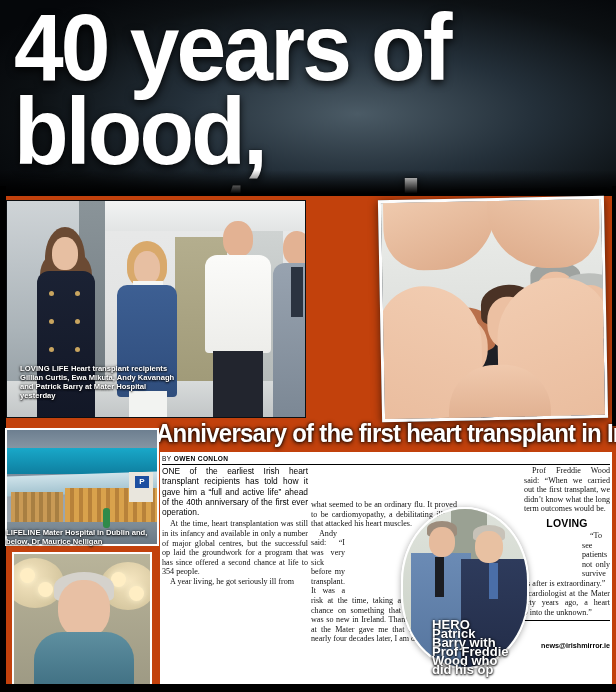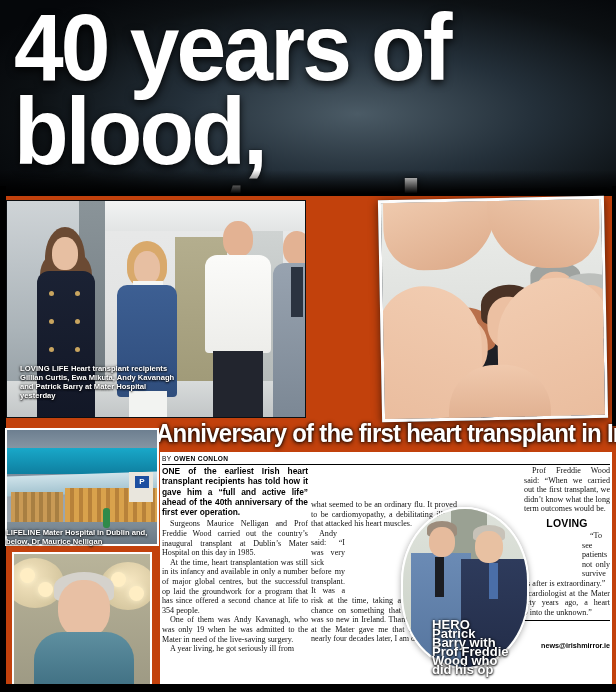--- a/index.html
+++ b/index.html
@@ -205,21 +205,21 @@
   .rule { height:1px; background:#000; margin:2px 2px 0 2px; }
 
   .cols { position:absolute; left:0; top:14px; width:452px; height:218px; }
   .col { position:absolute; top:0; width:146px; }
   .col1{ left:2px; }
   .col2{ left:151px;margin-top:34px; }
   .col3{ left:300px; width:150px; }
 
   .standfirst {
     font-family:"Liberation Sans", sans-serif;
-    font-weight:bold;
+    font-weight:normal;
     font-size:8.4px;
     line-height:10.3px;
     text-align:justify;
     color:#000;
     margin-bottom:2px;
   }
   .para {
     font-family:"Liberation Serif", serif;
     font-size:8.1px;
     line-height:9.6px;
@@ -395,23 +395,21 @@
     <div class="byline">
       <span class="by">BY</span>
       <span>OWEN CONLON</span>
     </div>
     <div class="rule"></div>
 
     <div class="cols">
 
       <div class="col col1">
         <div class="standfirst">ONE of the earliest Irish heart transplant recipients has told how it gave him a “full and active life” ahead of the 40th anniversary of the first ever operation.</div>
-        <div class="para">Surgeons Maurice Nelligan and Prof Freddie Wood carried out the country’s inaugural transplant at Dublin’s Mater Hospital on this day in 1985.</div>
         <div class="para">At the time, heart transplantation was still in its infancy and available in only a number of major global centres, but the successful op laid the groundwork for a program that has since offered a second chance at life to 354 people.</div>
-        <div class="para">One of them was Andy Kavanagh, who was only 19 when he was admitted to the Mater in need of the live-saving surgery.</div>
         <div class="para">A year living, he got seriously ill from</div>
       </div>
 
       <div class="col col2">
         <div class="para noind">what seemed to be an ordinary flu. It proved to be cardiomyopathy, a debilitating illness that attacked his heart muscles.</div>
         <div class="para">
           <span class="wrap-mid"></span>
         </div>
         <div class="para">
           <span class="wrap-mid" style="height:60px"></span><span>Andy said: “I was very sick before my transplant. It was a risk at the time, taking a chance on something that was so new in Ireland. Thankfully, the team at the Mater gave me that option. Today, nearly four decades later, I am doing</span>

